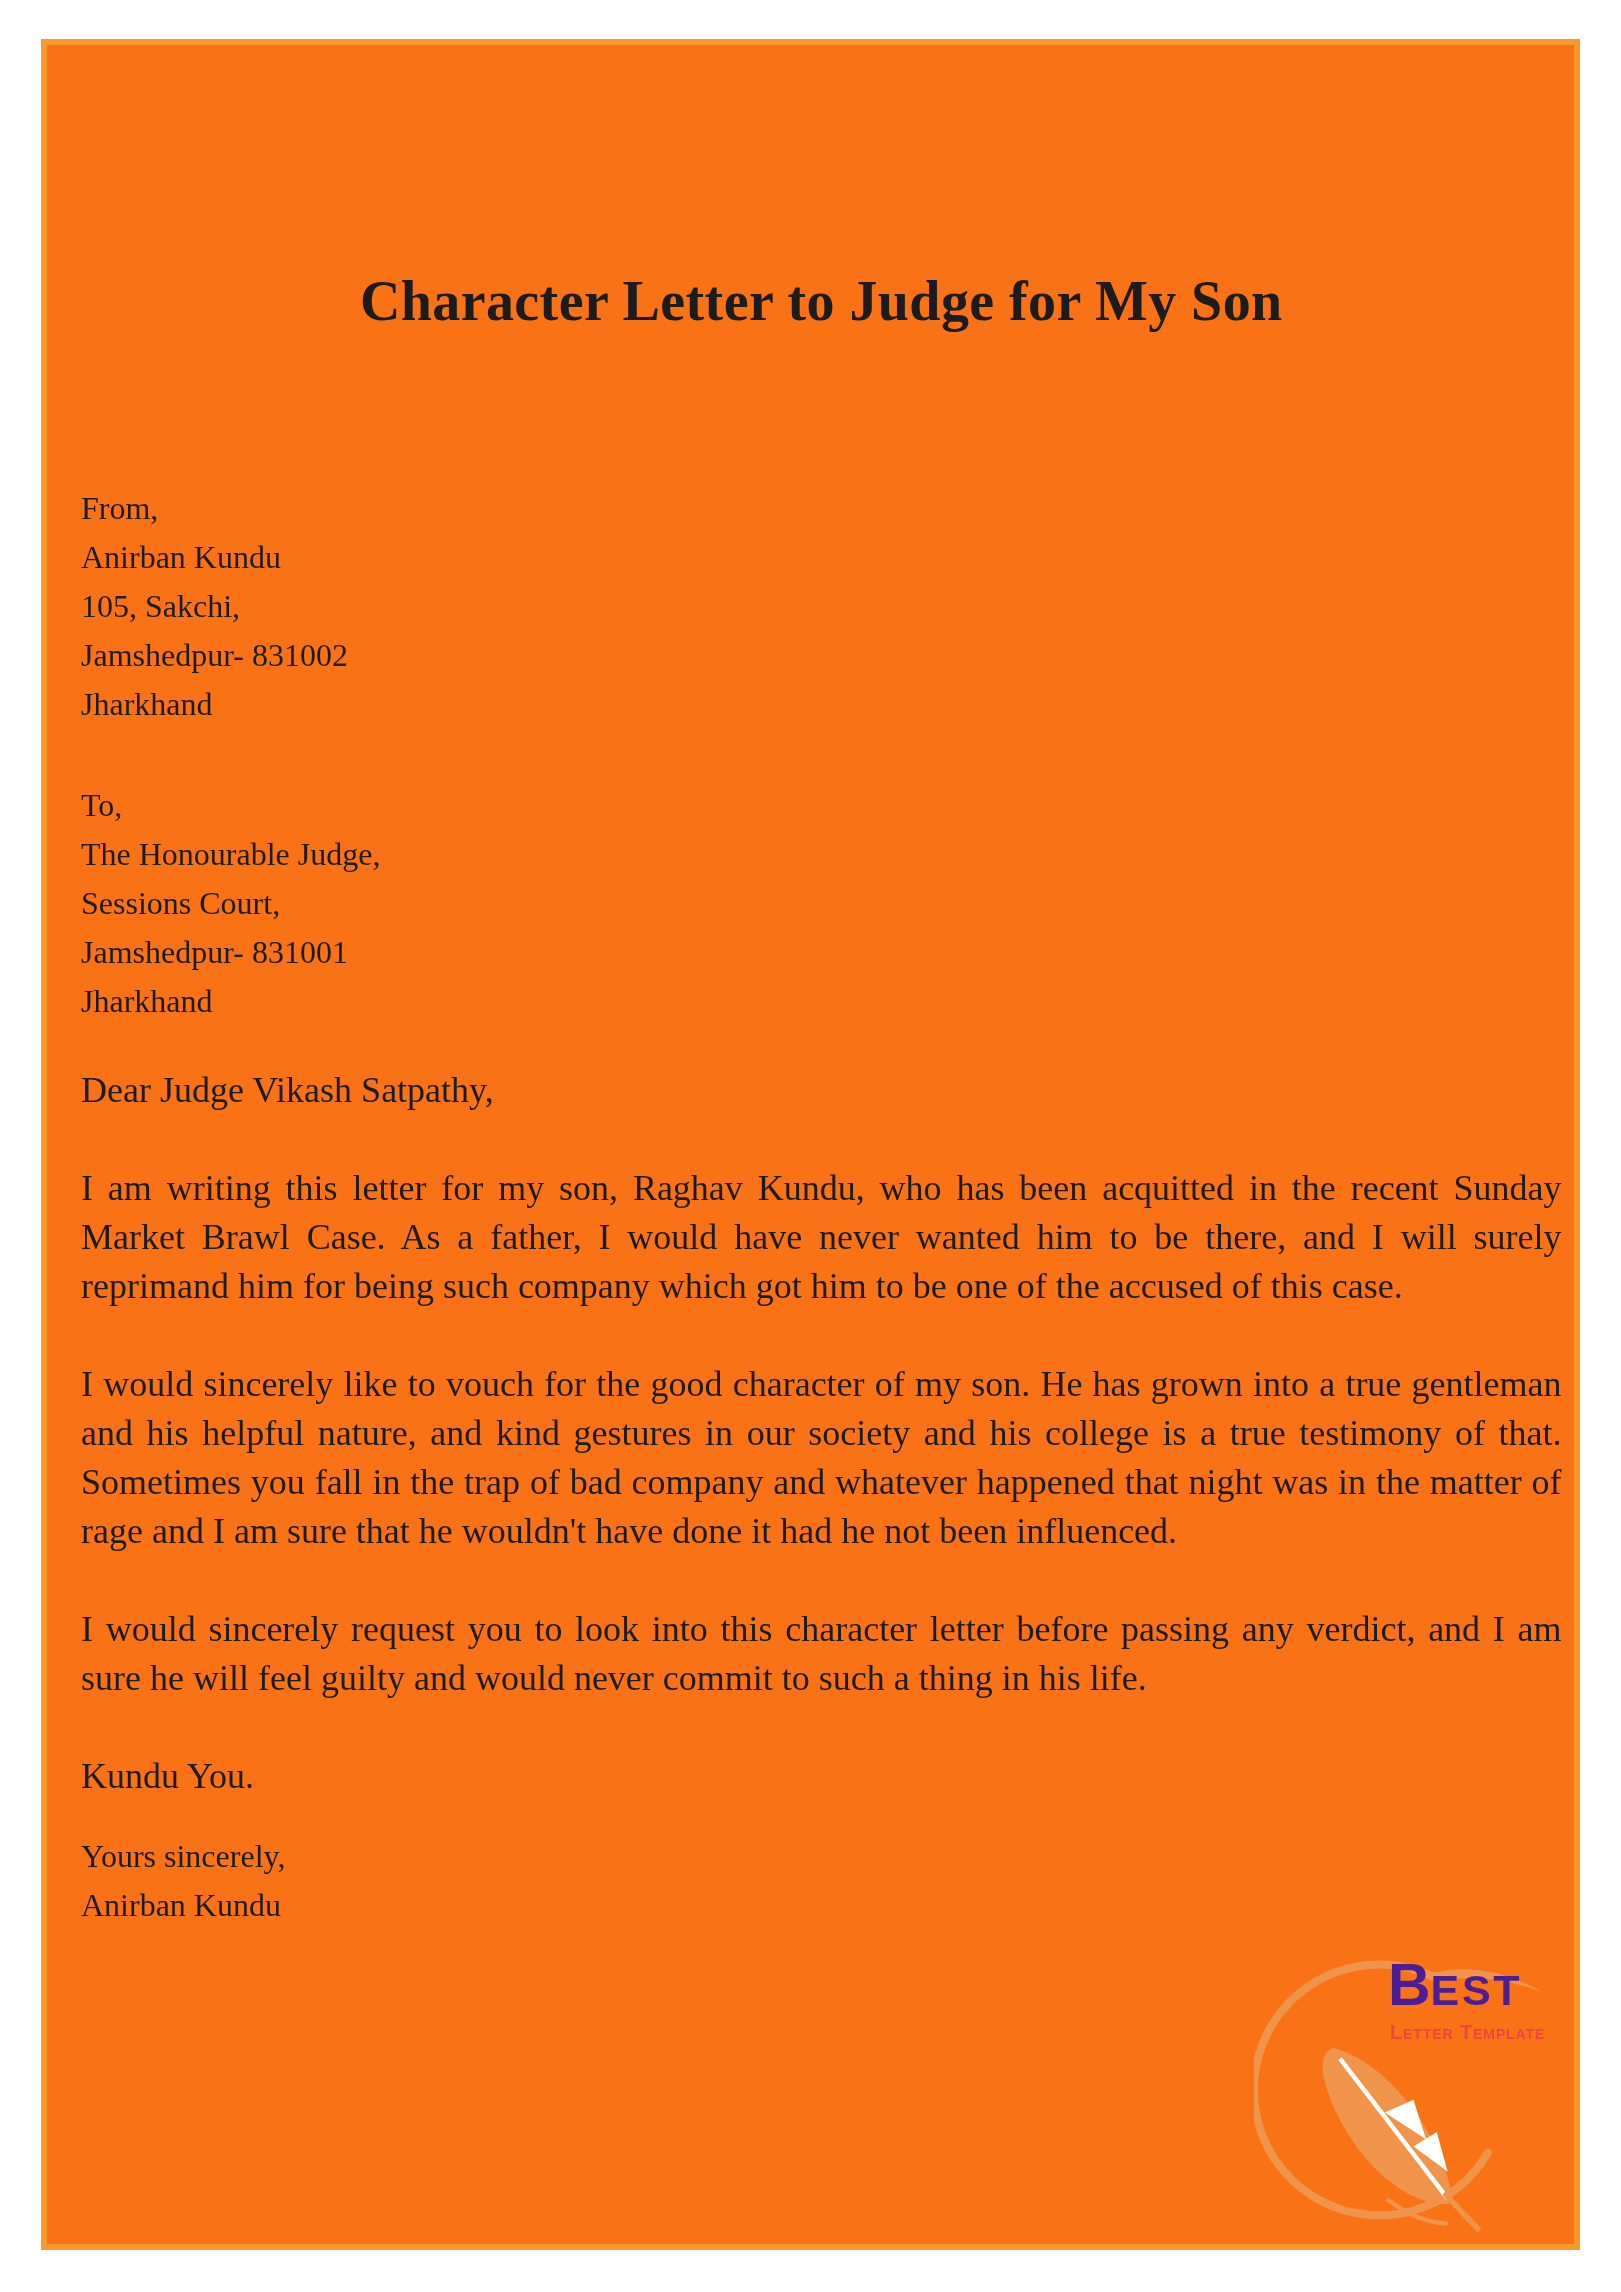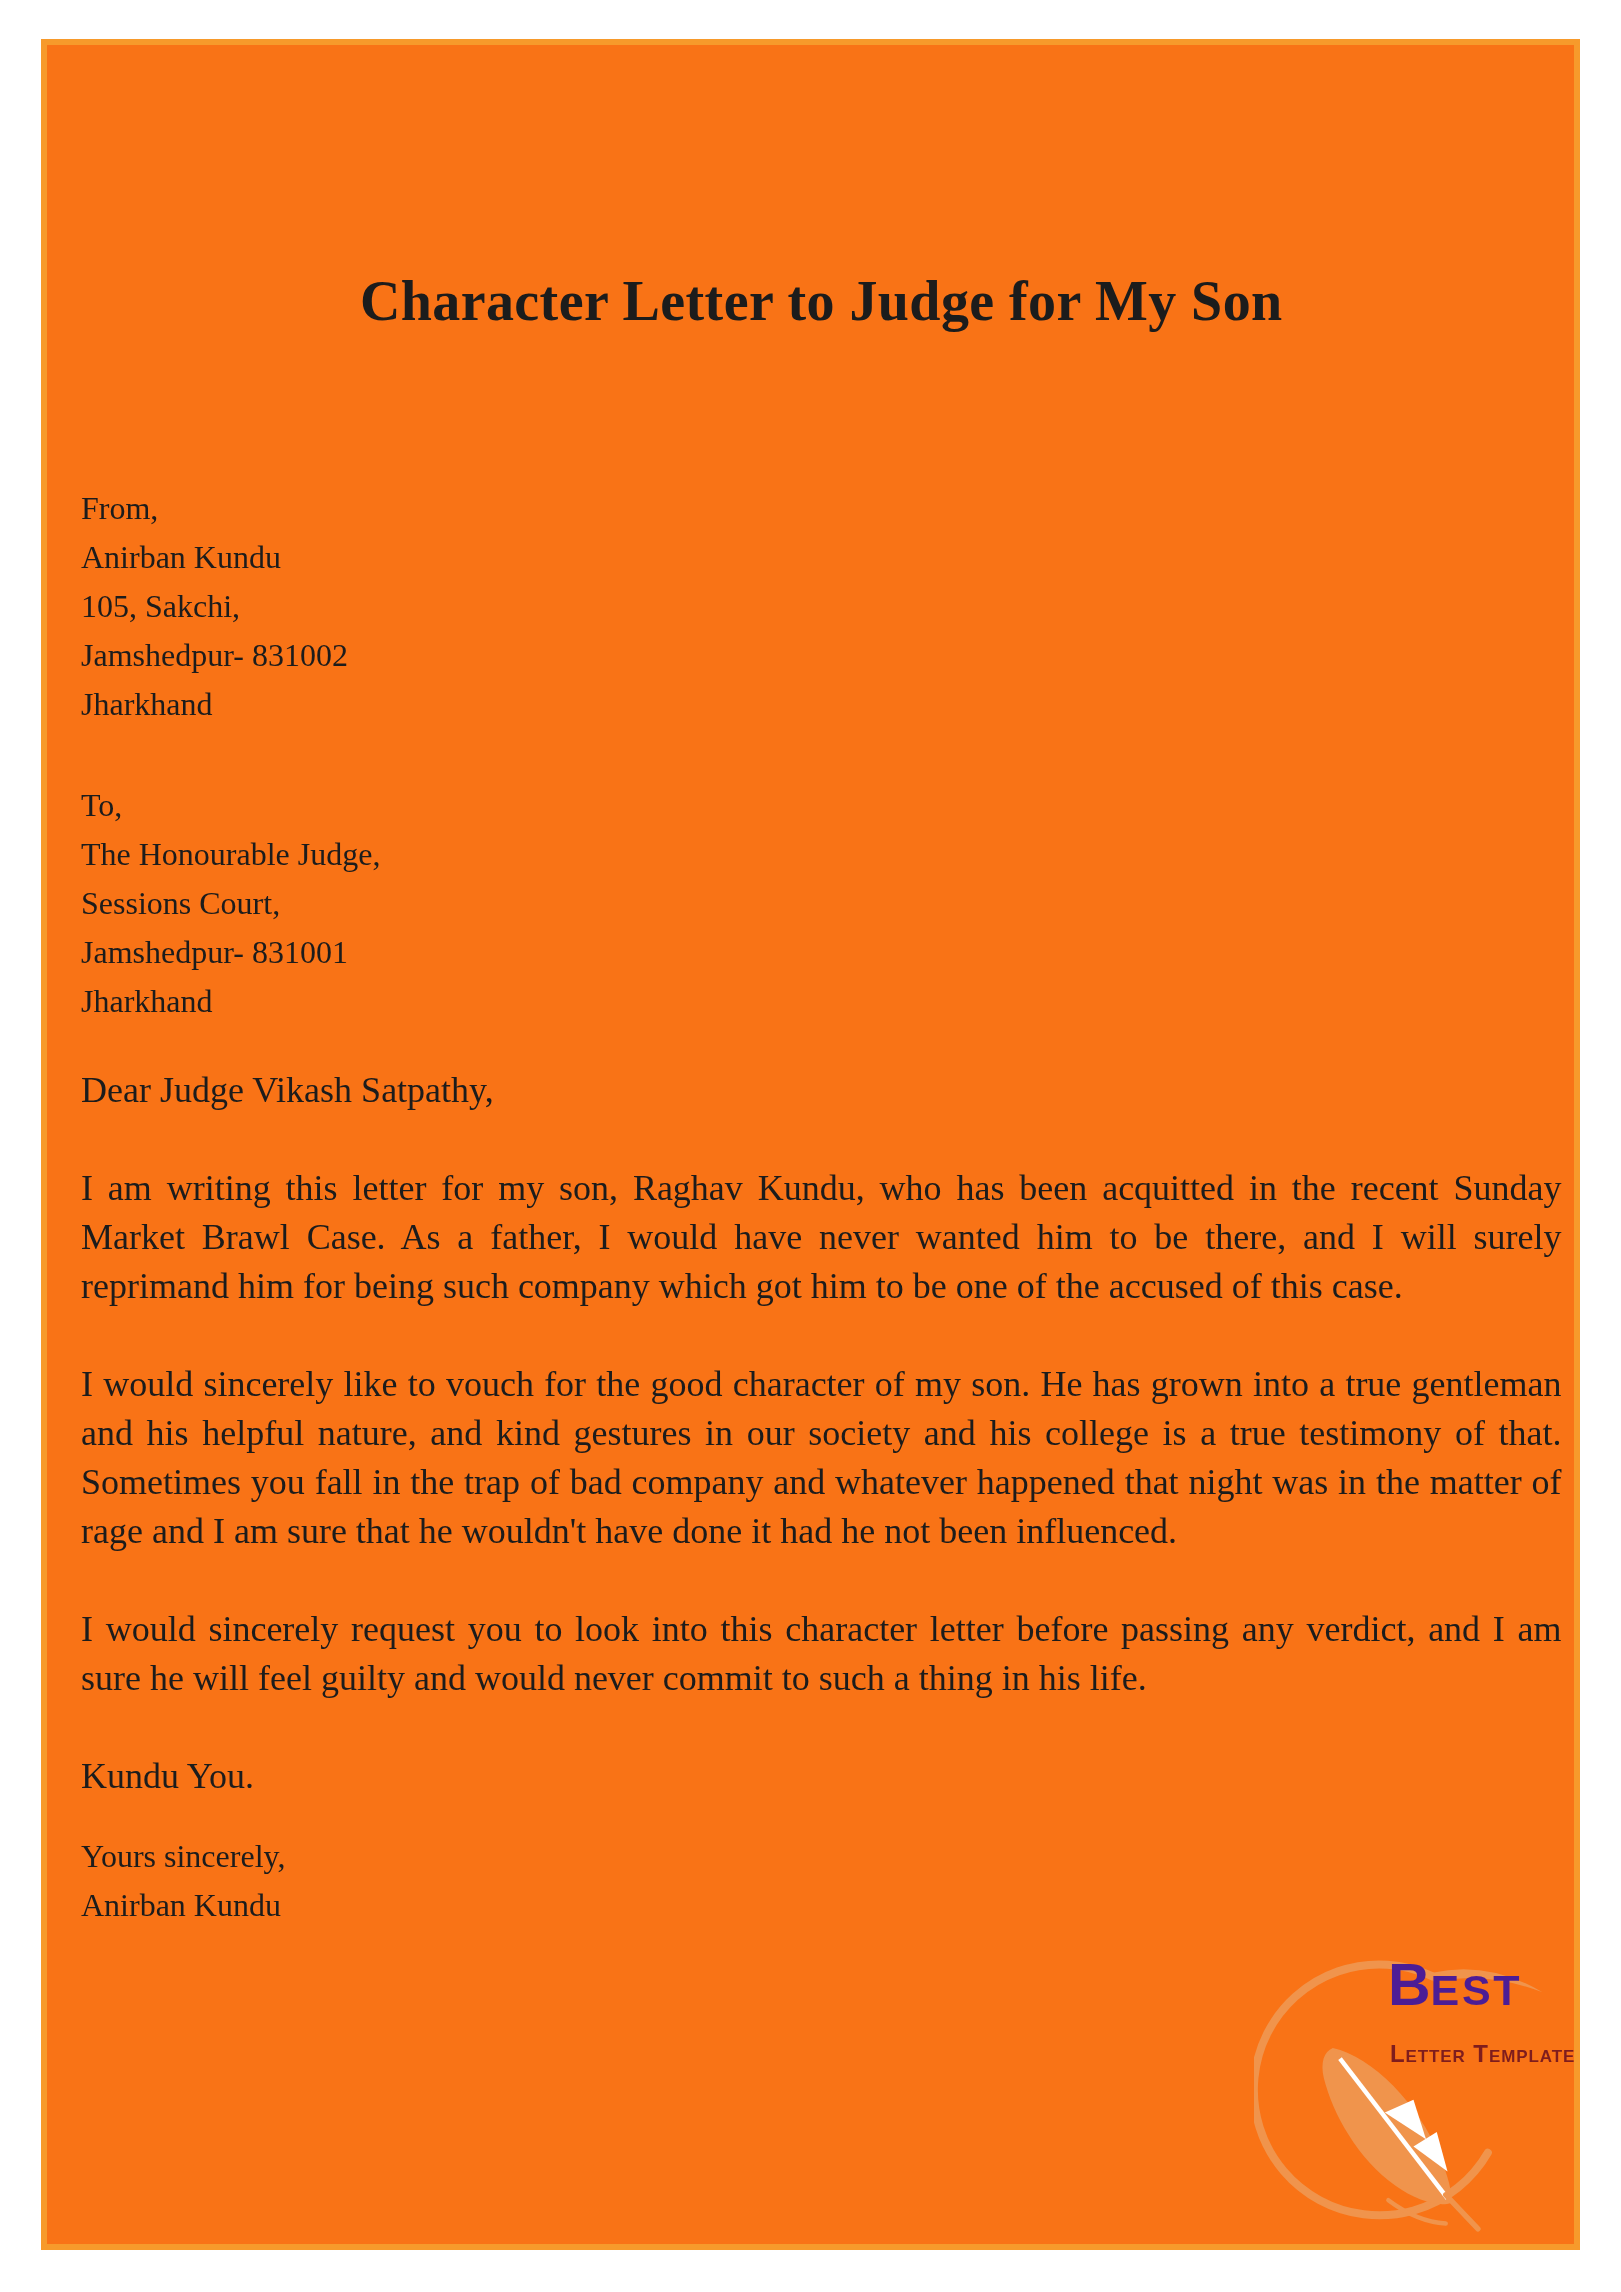--- a/index.html
+++ b/index.html
@@ -79,26 +79,25 @@
     white-space: nowrap;
   }
   .logo-brand .b-initial { font-size: 59px; line-height: 59px; }
   .logo-brand .b-rest    { font-size: 43px; line-height: 59px; letter-spacing: 2.7px; }
   .logo-tagline {
     position: absolute;
     left: 136px;
     top: 79px;
     font-family: "Liberation Sans", sans-serif;
     font-weight: bold;
-    font-size: 24px;
+    font-size: 20px;
     letter-spacing: 0.9px;
-    color: #7f1d1d;
+    color: #ef4444;
     font-variant: small-caps;
     white-space: nowrap;
-    margin-top: 19px;
   }
 </style>
 </head>
 <body>
 
 <div class="page">
   <div class="frame">
     <div class="content">
 
       <h1 class="title">Character Letter to Judge for My Son</h1>

